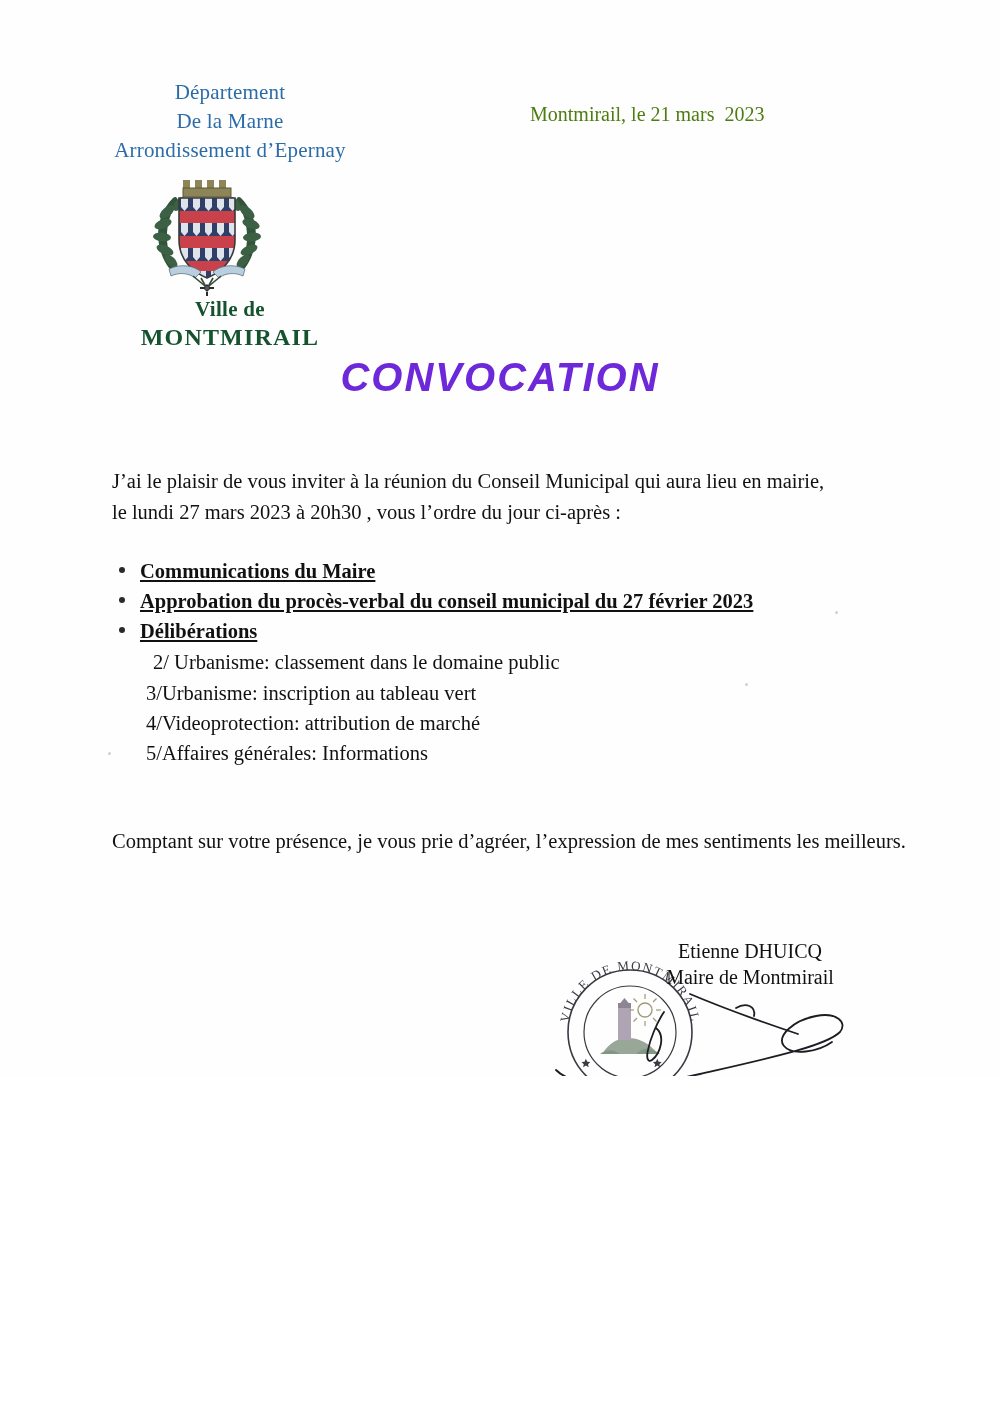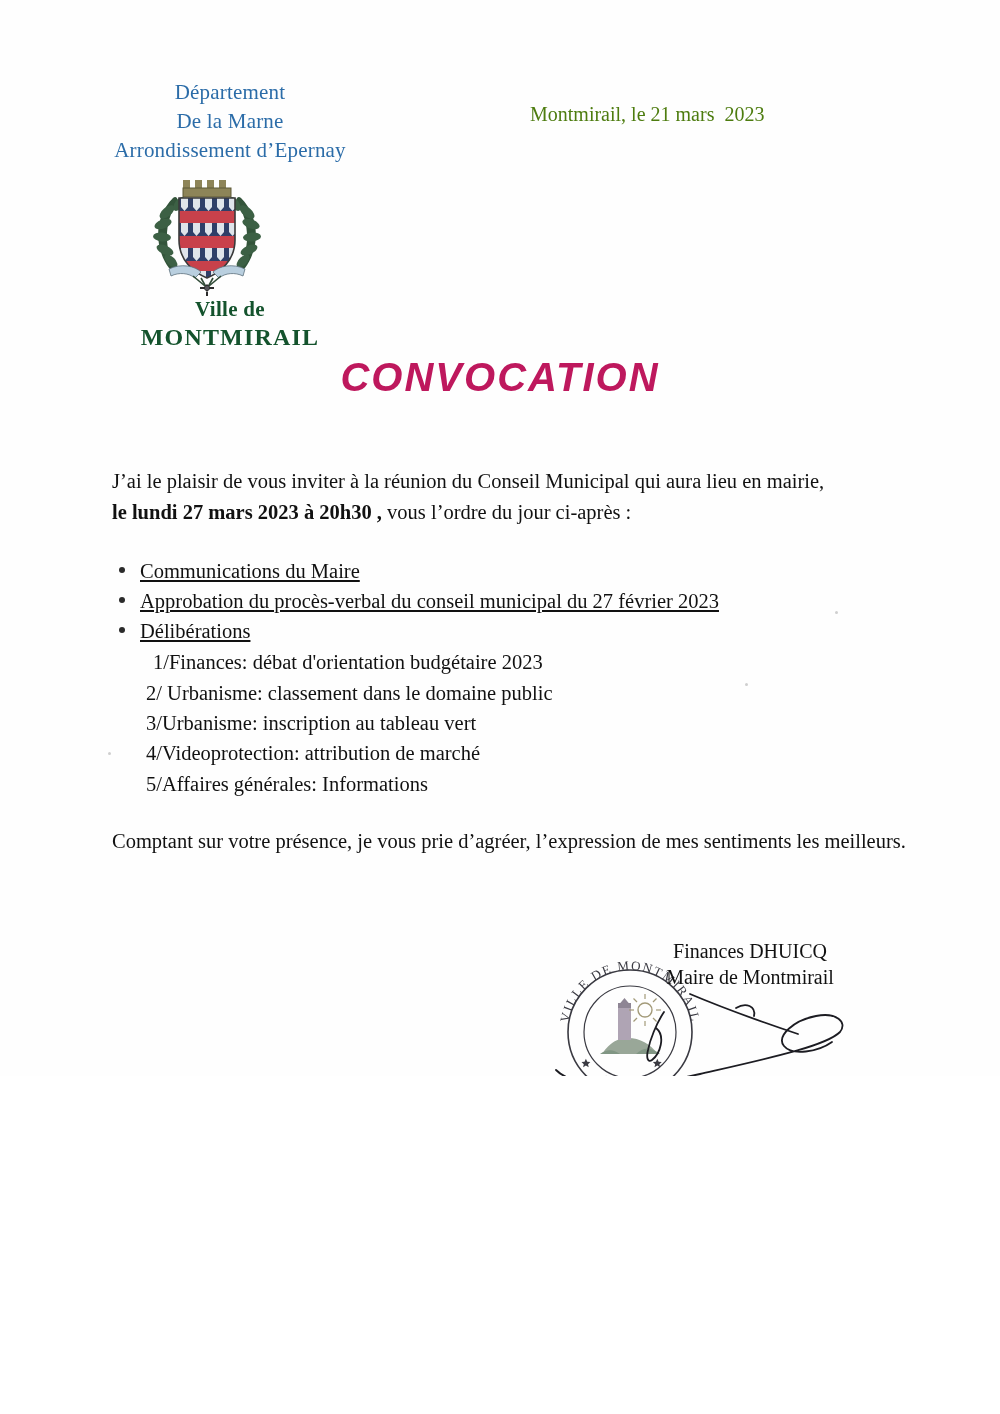--- a/index.html
+++ b/index.html
@@ -70,45 +70,46 @@
     position: absolute;
     left: 0;
     top: 355px;
     width: 1000px;
     text-align: center;
     font-family: "Liberation Sans", sans-serif;
     font-style: italic;
     font-weight: bold;
     font-size: 40px;
     letter-spacing: 2px;
-    color: #be185d;
+    color: #6d28d9;
   }
 
   
   .intro {
     position: absolute;
     left: 112px;
     top: 466px;
     width: 790px;
     font-size: 20.5px;
     line-height: 1.52;
   }
-  .intro b { font-weight: bold; text-align: right; }
+  .intro b { font-weight: normal; text-align: right; }
 
   .agenda {
     position: absolute;
     left: 112px;
     top: 556px;
     width: 800px;
     font-size: 20.5px;
   }
   .bullet-row {
     position: relative;
     padding-left: 28px;
     line-height: 1.47;
+    font-weight: bold;
   }
   .bullet-row .dot {
     position: absolute;
     left: 7px;
     top: 11px;
     width: 6px;
     height: 6px;
     border-radius: 50%;
     background: #2a2a2a;
   }
@@ -287,32 +288,31 @@
     </div>
     <div class="bullet-row">
       <span class="dot"></span>
       <span class="txt">Approbation du procès-verbal du conseil municipal du 27 février 2023</span>
     </div>
     <div class="bullet-row">
       <span class="dot"></span>
       <span class="txt">Délibérations</span>
     </div>
     <div class="sub-list">
-      <div>1/Finances: débat d'orientation budgétaire 2023</div>
       <div>2/ Urbanisme: classement dans le domaine public</div>
       <div>3/Urbanisme: inscription au tableau vert</div>
       <div>4/Videoprotection: attribution de marché</div>
       <div>5/Affaires générales: Informations</div>
     </div>
   </div>
 
   <div class="closing">Comptant sur votre présence, je vous prie d’agréer, l’expression de mes sentiments les meilleurs.</div>
 
   <div class="sign-block">
-    <div>Finances DHUICQ</div>
+    <div>Etienne DHUICQ</div>
     <div>Maire de Montmirail</div>
   </div>
 
   <div class="stamp-wrap">
     <svg viewBox="0 0 320 145" xmlns="http://www.w3.org/2000/svg">
       <defs>
         <path id="arcTop" d="M 28 82 A 62 62 0 0 1 152 82"></path>
         <path id="arcBottom" d="M 32 82 A 58 58 0 0 0 148 82"></path>
       </defs>
 

